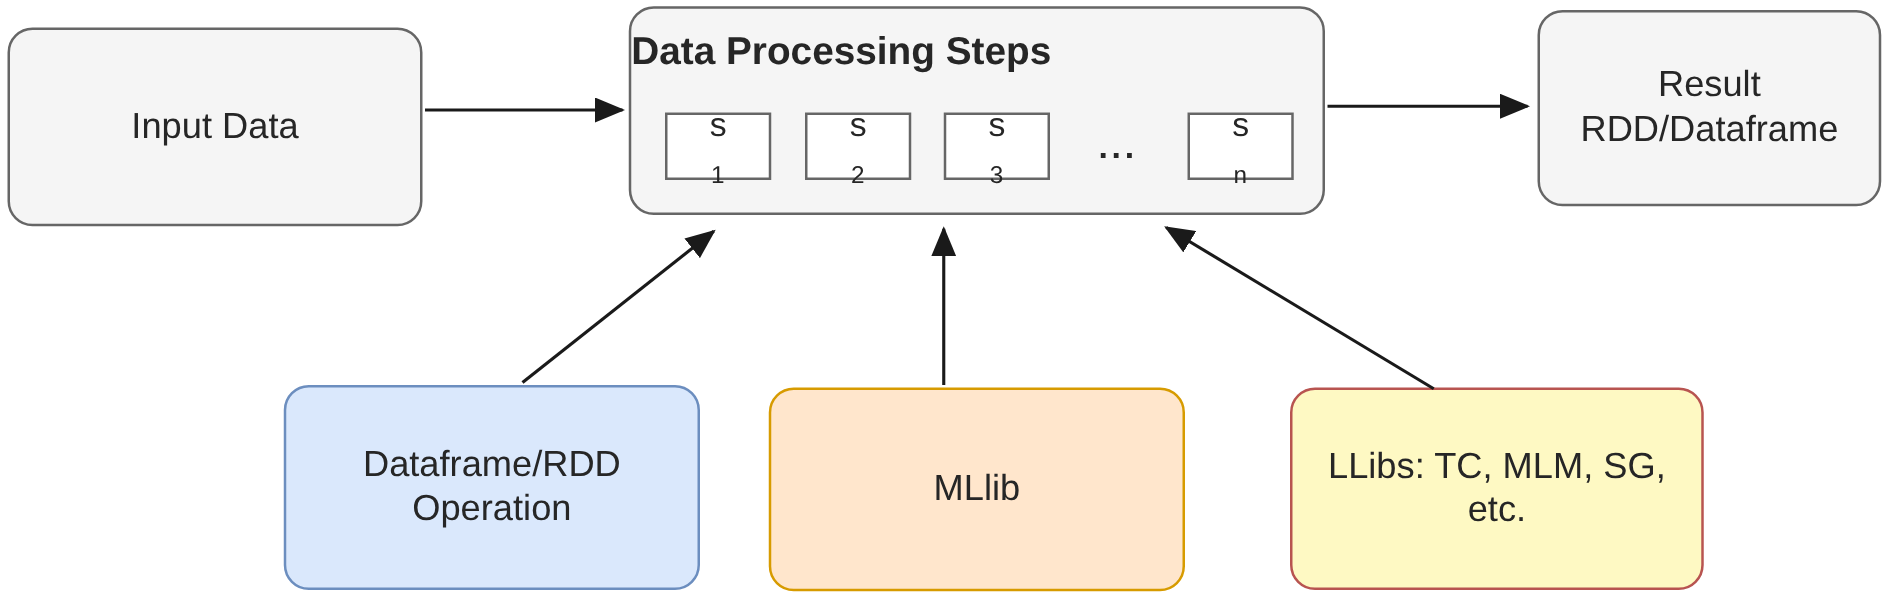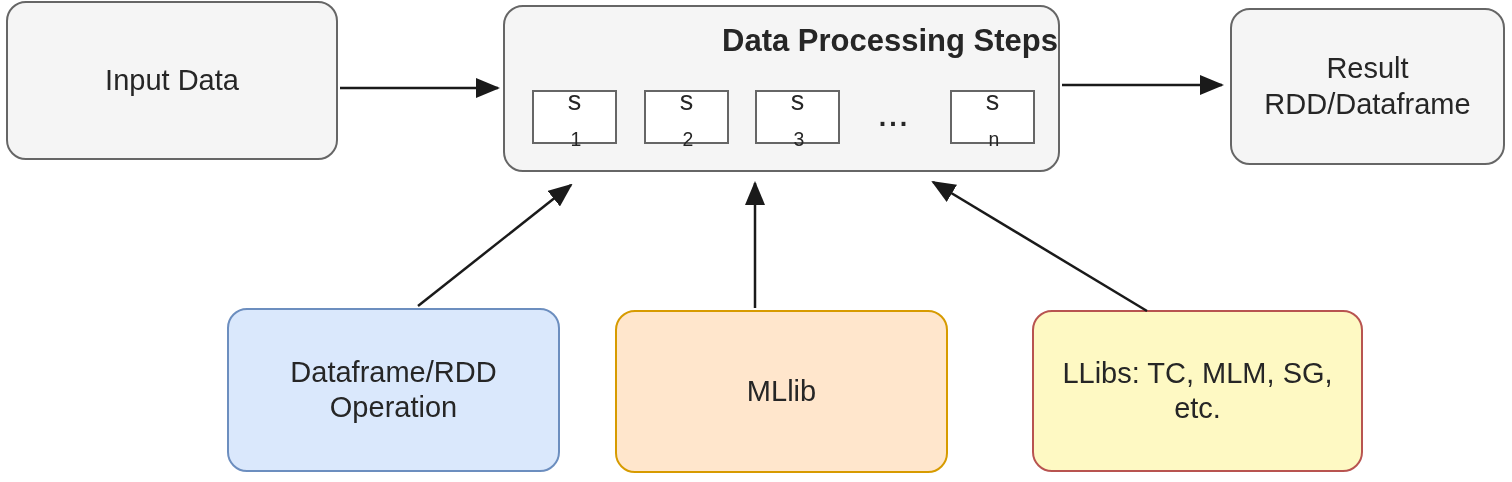--- a/index.html
+++ b/index.html
@@ -9,21 +9,21 @@
     overflow:hidden;
   }
   .node {
     position:absolute; box-sizing:border-box;
     border:2.5px solid #666666; border-radius:20px;
     display:flex; flex-direction:column; align-items:center; justify-content:center;
     text-align:center; font-size:29px; line-height:1.22; z-index:1;
   }
   .node span { display:block; }
   
-  .proc { display:block; text-align:right; }
+  .proc { display:block; text-align:left; }
   .proc-title { margin-top:15px; font-weight:bold; font-size:31px; }
   .step {
     position:absolute; top:83px; width:85px; height:54px; box-sizing:border-box;
     border:2px solid #666666; background:#ffffff;
     display:flex; align-items:center; justify-content:center;
     font-size:27px; line-height:1;
   }
   .step sub { font-size:0.72em; position:relative; bottom:-0.18em; margin-left:1px; }
   .ellipsis {
     position:absolute; top:83px; left:352px; width:75px; height:54px;
@@ -33,21 +33,21 @@
   .arrows { position:absolute; left:0; top:0; width:1512px; height:482px;
             pointer-events:none; z-index:5; }
   .edge { stroke:#1a1a1a; stroke-width:2.5; fill:none; }
   .arrowhead-shape { fill:#1a1a1a; }
 </style>
 </head>
 <body>
 
 <div class="canvas">
 
-  <div class="node" style="left: 6px; top: 1px; width: 332px; height: 159px; background: rgb(245, 245, 245); border-color: rgb(102, 102, 102);">
+  <div class="node" style="left: 6px; top: 22px; width: 332px; height: 159px; background: rgb(245, 245, 245); border-color: rgb(102, 102, 102);">
     <span>Input Data</span>
   </div>
 
   <div class="node proc" style="left: 503px; top: 5px; width: 557px; height: 167px; background: rgb(245, 245, 245); border-color: rgb(102, 102, 102);">
     <div class="proc-title">Data Processing Steps</div>
 
     <div class="step" style="left: 27px; background: rgb(255, 255, 255); border-color: rgb(102, 102, 102);">
       <span><span>s</span><sub>1</sub></span>
     </div>
 

